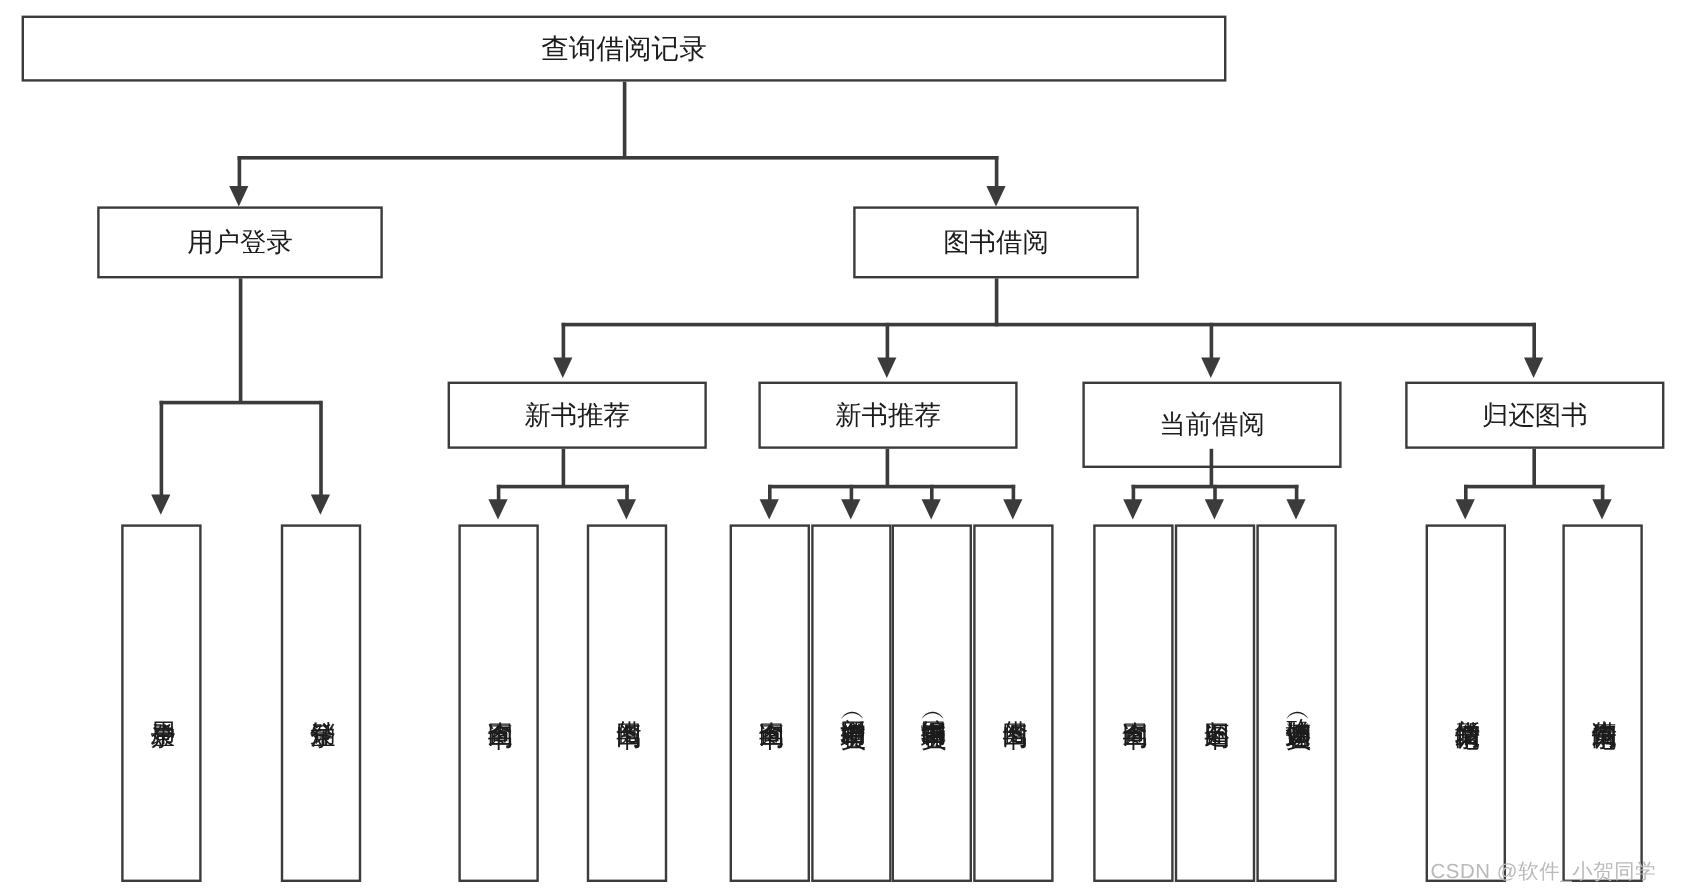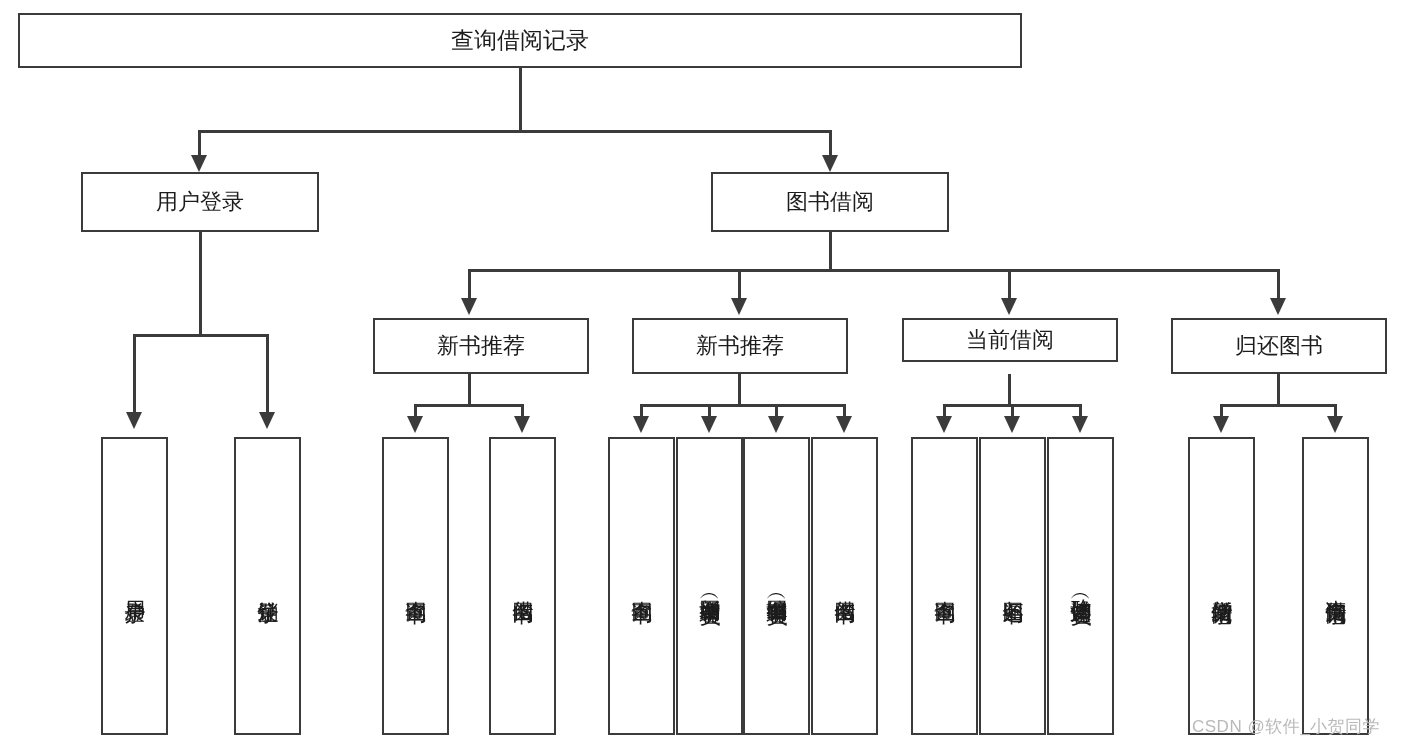--- a/index.html
+++ b/index.html
@@ -123,21 +123,21 @@
   <div class="arrow" style="left:1001px; top:298px;"></div>
   <div class="vline" style="left:1277px; top:269px; width:3px; height:32px;"></div>
   <div class="arrow" style="left:1270px; top:298px;"></div>
 
   <div class="node lvl3" style="left:362px; top:318px; width:216px; height:56px;margin-left:11px;">
     <span class="lbl">新书推荐</span>
   </div>
   <div class="node lvl3" style="left:632px; top:318px; width:216px; height:56px;">
     <span class="lbl">新书推荐</span>
   </div>
-  <div class="node lvl3" style="left:902px; top:318px; width:216px; height:44px;">
+  <div class="node lvl3" style="left:902px; top:318px; width:216px; height:72px;">
     <span class="lbl">当前借阅</span>
   </div>
   <div class="node lvl3" style="left:1171px; top:318px; width:216px; height:56px;">
     <span class="lbl">归还图书</span>
   </div>
 
   <div class="vline" style="left:468px; top:374px; width:3px; height:32px;"></div>
   <div class="hline" style="left:414px; top:404px; width:110px; height:3px;"></div>
   <div class="vline" style="left:414px; top:404px; width:3px; height:16px;"></div>
   <div class="arrow" style="left:407px; top:416px;"></div>

